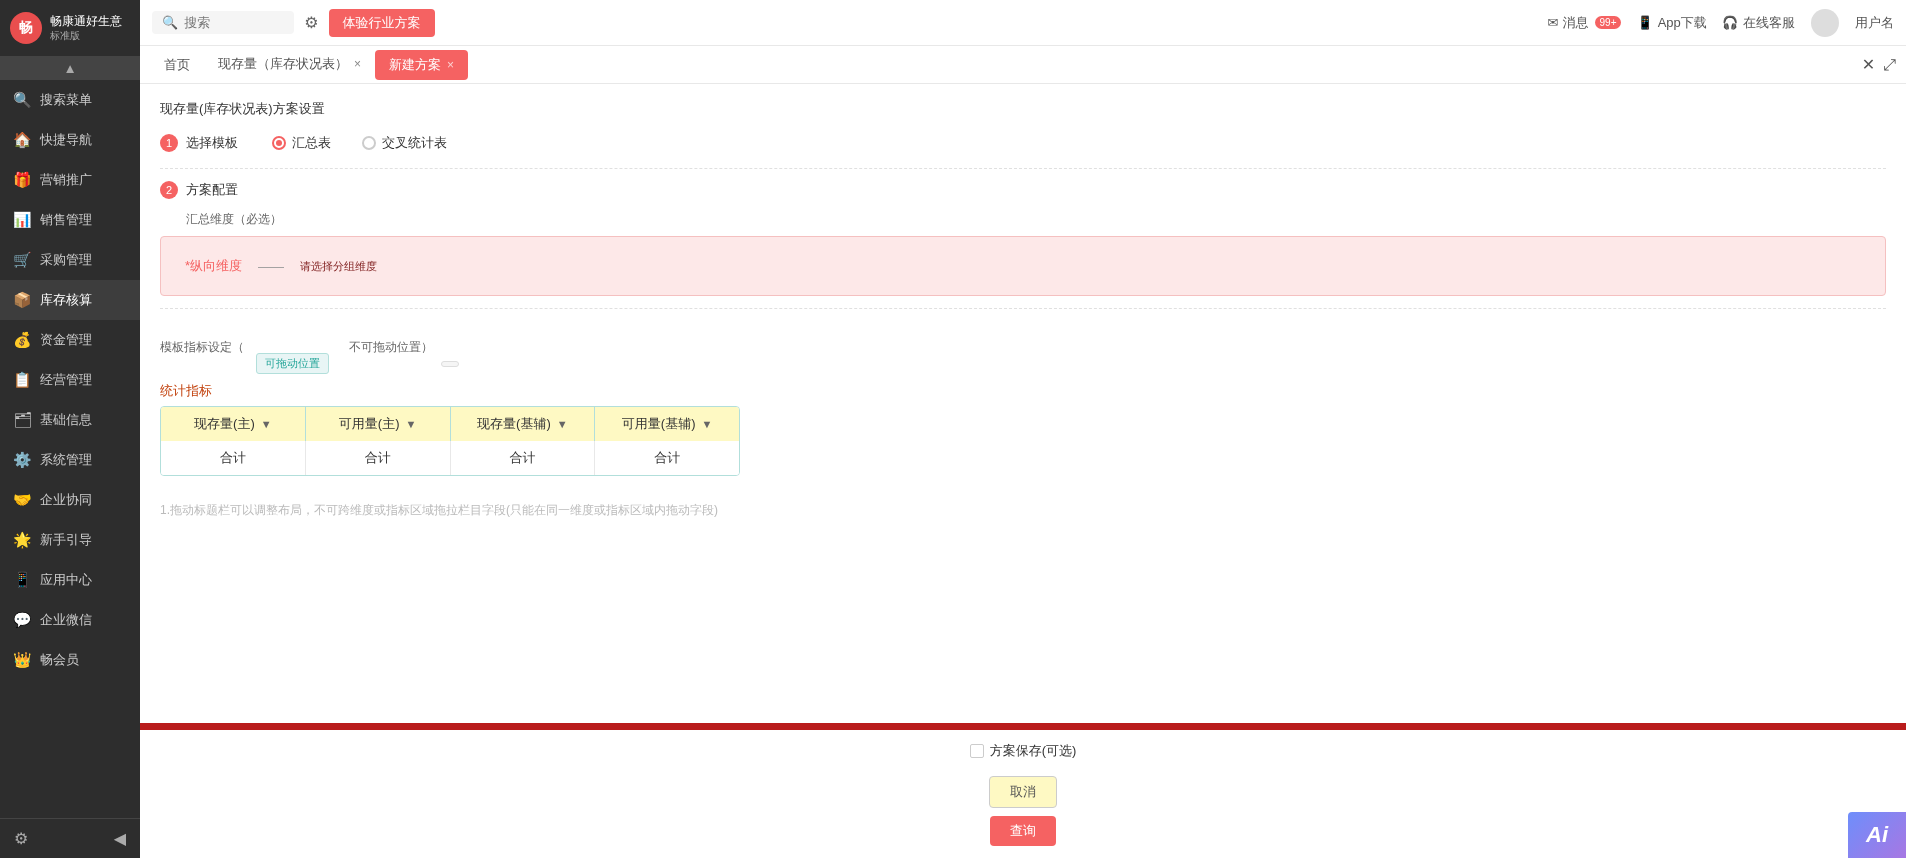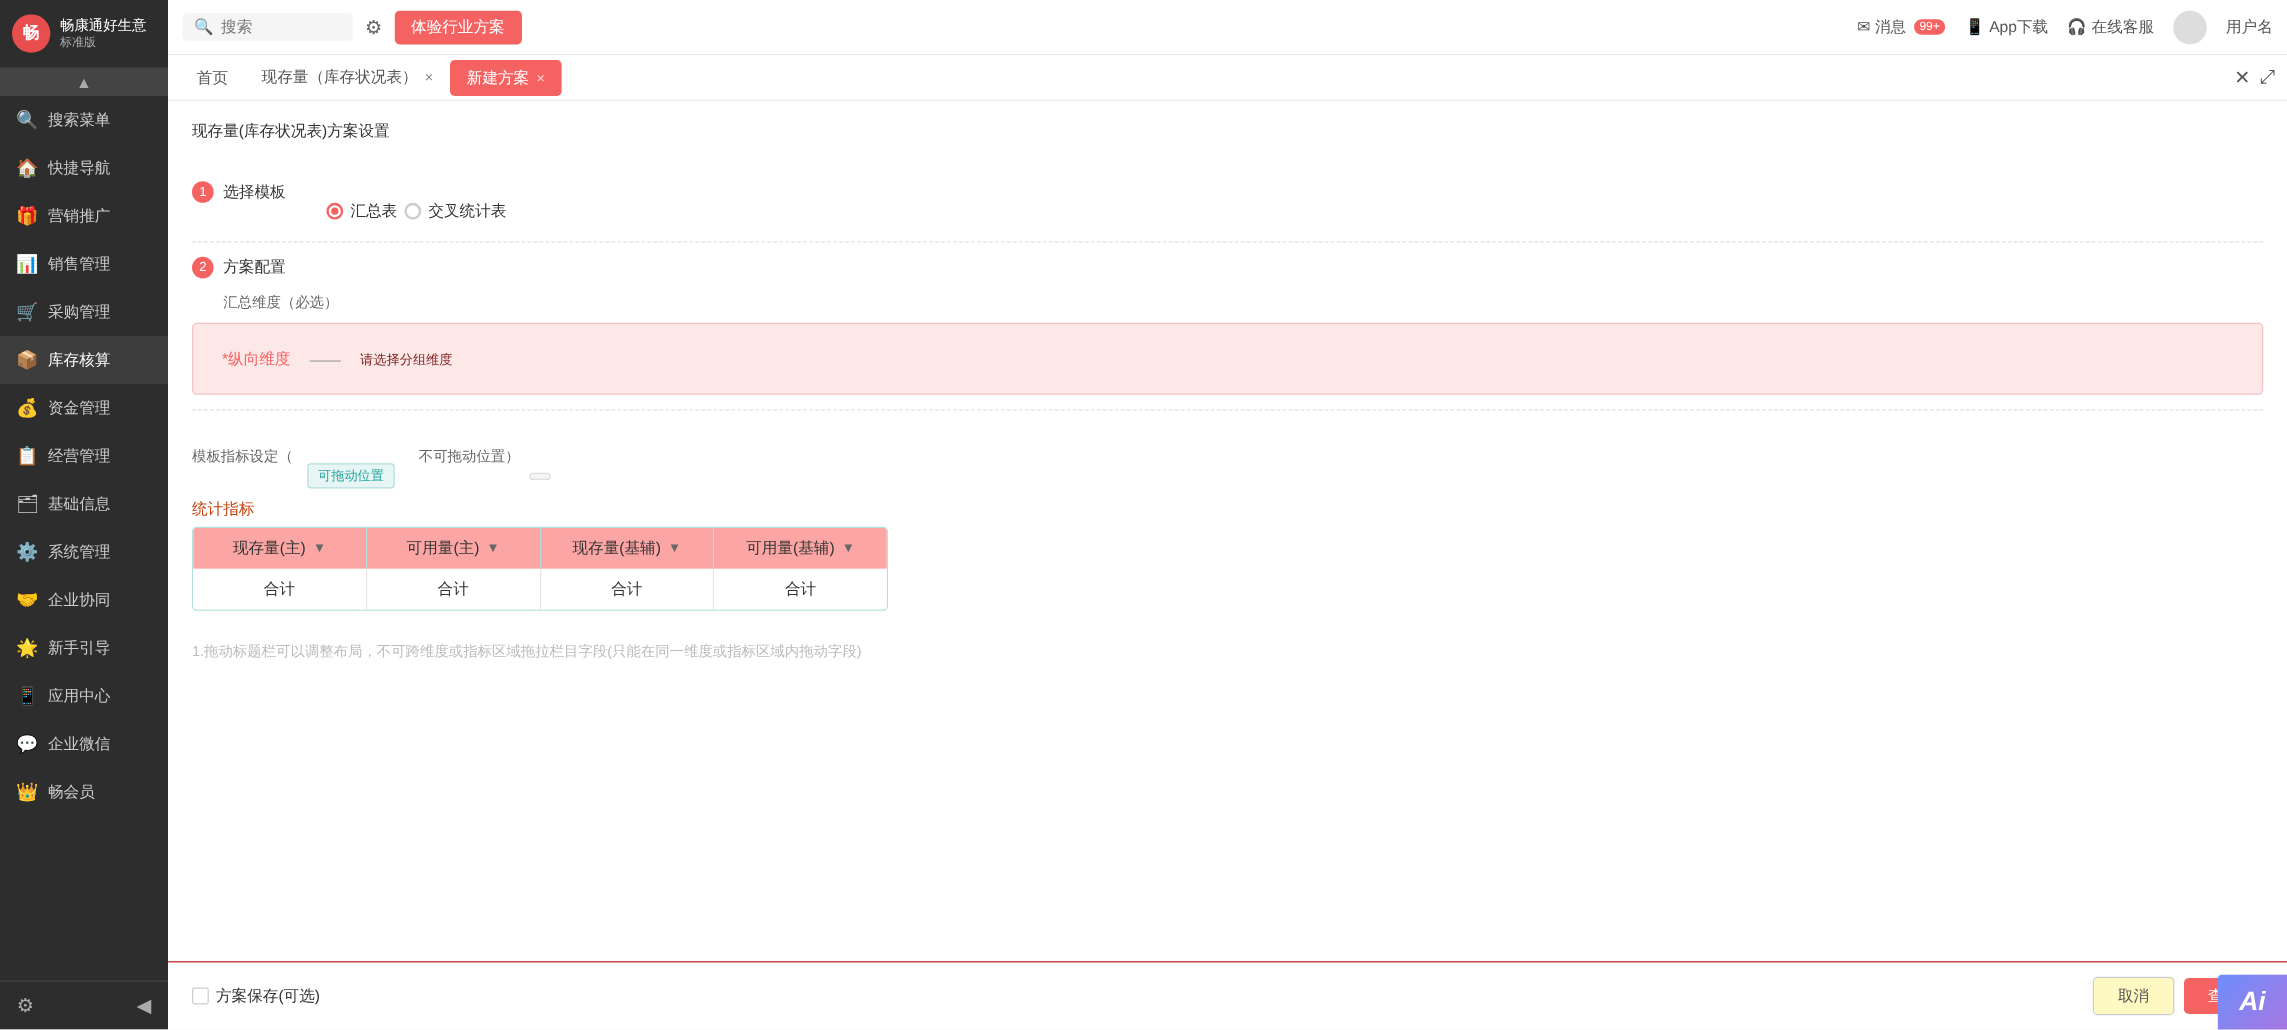--- a/index.html
+++ b/index.html
@@ -264,23 +264,22 @@
     .section-title {
       font-size: 13px;
       color: #333;
       font-weight: 500;
     }
 
     
     .template-options {
       display: flex;
       align-items: flex-start;
-      gap: 6px;
+      gap: 31px;
       margin-left: 26px;
-      margin-top: 33px;
     }
     .radio-option {
       display: flex;
       align-items: center;
       gap: 6px;
       cursor: pointer;
       font-size: 13px;
       color: #333;
     }
     .radio-dot {
@@ -373,21 +372,21 @@
       margin-bottom: 6px;
     }
     .stats-table {
       border: 1px solid #b2dfdb;
       border-radius: 4px;
       overflow: hidden;
       width: 580px;
     }
     .stats-table-header {
       display: flex;
-      background: #fca5a5;
+      background: #fef9c3;
     }
     .stats-col {
       flex: 1;
       padding: 8px 12px;
       border-right: 1px solid #b2dfdb;
       display: flex;
       align-items: center;
       justify-content: center;
       gap: 6px;
       font-size: 13px;
@@ -422,26 +421,27 @@
     }
     .tips-item {
       font-size: 12px;
       color: #bbb;
       line-height: 1.8;
     }
 
     
     .footer-bar {
       background: #fff;
-      border-top: 1px solid #b91c1c;
+      border-top: 7px solid #b91c1c;
       padding: 12px 20px;
       display: flex;
       align-items: center;
       gap: 8px;
       flex-shrink: 0;
+      flex-direction: column;
     }
     .save-option {
       display: flex;
       align-items: center;
       gap: 6px;
       font-size: 13px;
       color: #333;
       cursor: pointer;
     }
     .checkbox {

